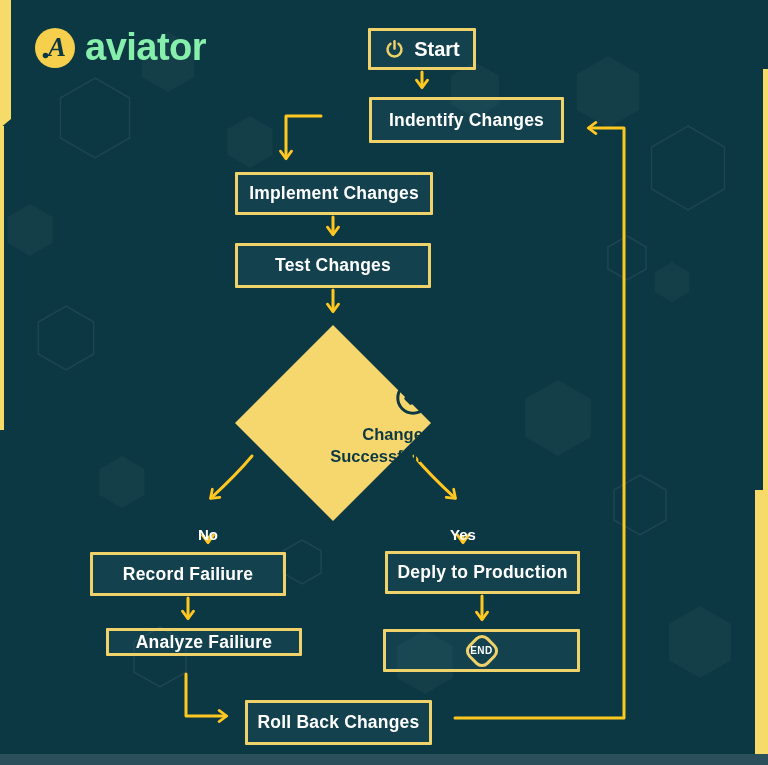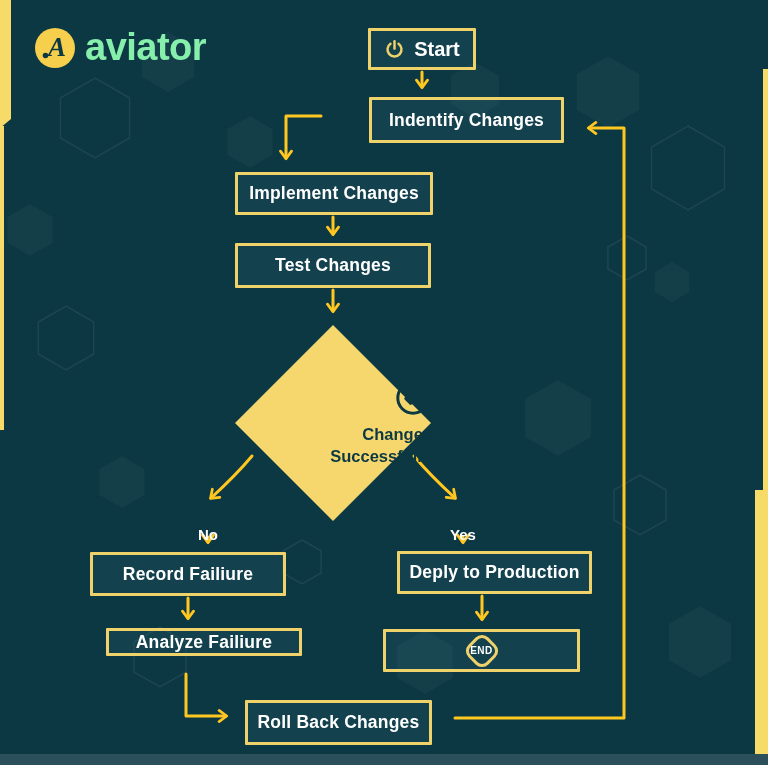--- a/index.html
+++ b/index.html
@@ -153,21 +153,21 @@
     </div>
   </div>
 
   <div class="branch-label" style="left:188px;top:518px;">No</div>
   <div class="branch-label" style="left:443px;top:518px;">Yes</div>
 
   <div class="node" style="left:90px;top:552px;width:196px;height:44px;">
     <span class="node-label">Record Failiure</span>
   </div>
 
-  <div class="node" style="left:385px;top:551px;width:195px;height:43px;margin-left:12px;">
+  <div class="node" style="left:385px;top:551px;width:195px;height:43px;">
     <span class="node-label">Deply to Production</span>
   </div>
 
   <div class="node" style="left:106px;top:628px;width:196px;height:28px;">
     <span class="node-label">Analyze Failiure</span>
   </div>
 
   <div class="node" style="left:383px;top:629px;width:197px;height:43px;">
     <div class="end-badge">
       <span class="end-badge-shape"></span>

